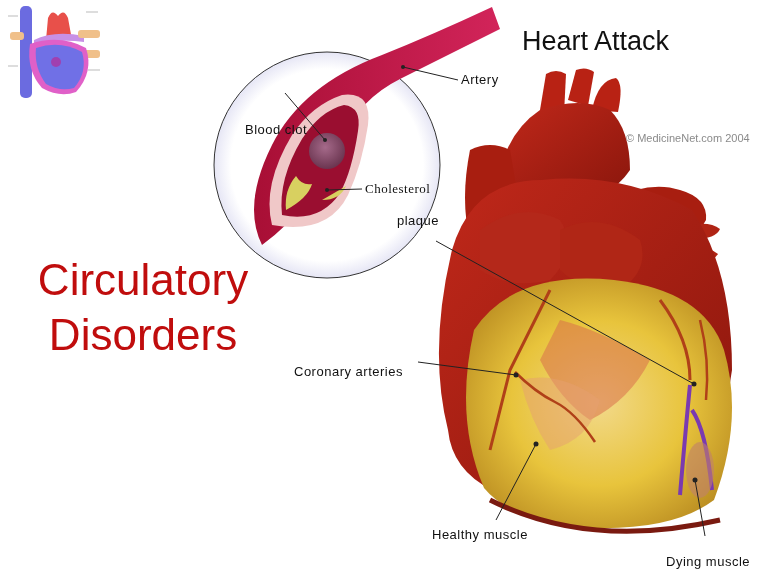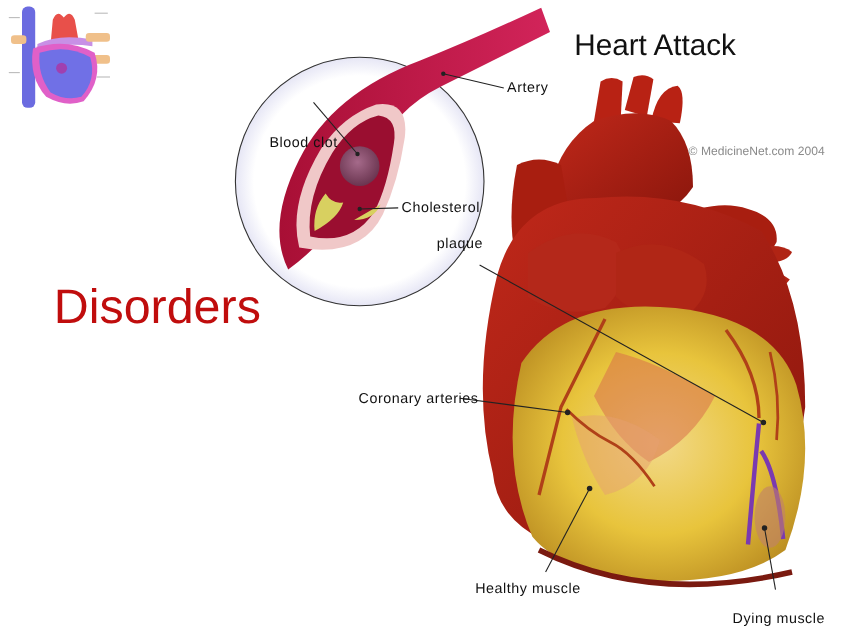--- a/index.html
+++ b/index.html
@@ -121,25 +121,26 @@
     <circle cx="403" cy="67" r="2"></circle>
     <circle cx="327" cy="190" r="2"></circle>
     <circle cx="694" cy="384" r="2.5"></circle>
     <circle cx="516" cy="375" r="2.5"></circle>
     <circle cx="536" cy="444" r="2.5"></circle>
     <circle cx="695" cy="480" r="2.5"></circle>
   </g>
 </svg>
 
 <div class="abs slide-title">
+  <div>Circulatory</div>
   <div>Disorders</div>
 </div>
 
 <div class="abs diagram-title">Heart Attack</div>
 <div class="abs copyright">© MedicineNet.com  2004</div>
 
 <div class="abs lbl" style="left:245px;top:77px;margin-top:45px;">Blood clot</div>
 <div class="abs lbl" style="left:461px;top:72px;">Artery</div>
-<div class="abs lbl" style="left:365px;top:181px;">Cholesterol</div>
+<div class="abs lbl" style="left:365px;top:181px;font-family:Liberation Serif, serif;">Cholesterol</div>
 <div class="abs lbl" style="left:397px;top:213px;">plaque</div>
-<div class="abs lbl" style="left:294px;top:354px;margin-left:32px;">Coronary arteries</div>
+<div class="abs lbl" style="left:294px;top:364px;">Coronary arteries</div>
 <div class="abs lbl" style="left:432px;top:527px;">Healthy muscle</div>
 <div class="abs lbl" style="left:666px;top:554px;">Dying muscle</div>
 
 </body></html>

